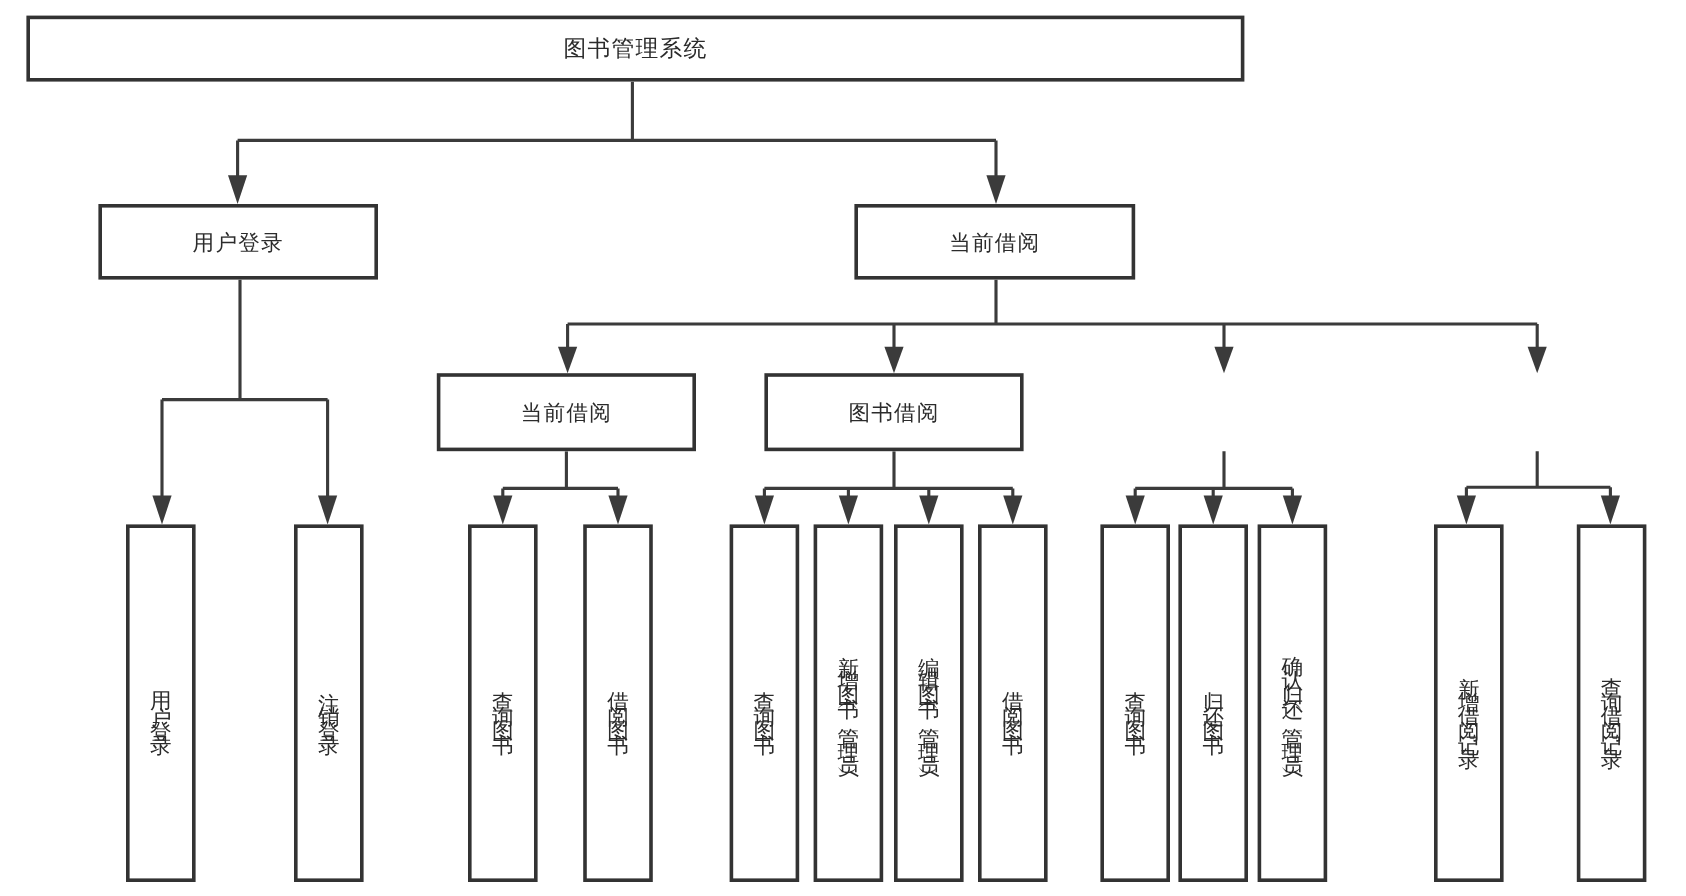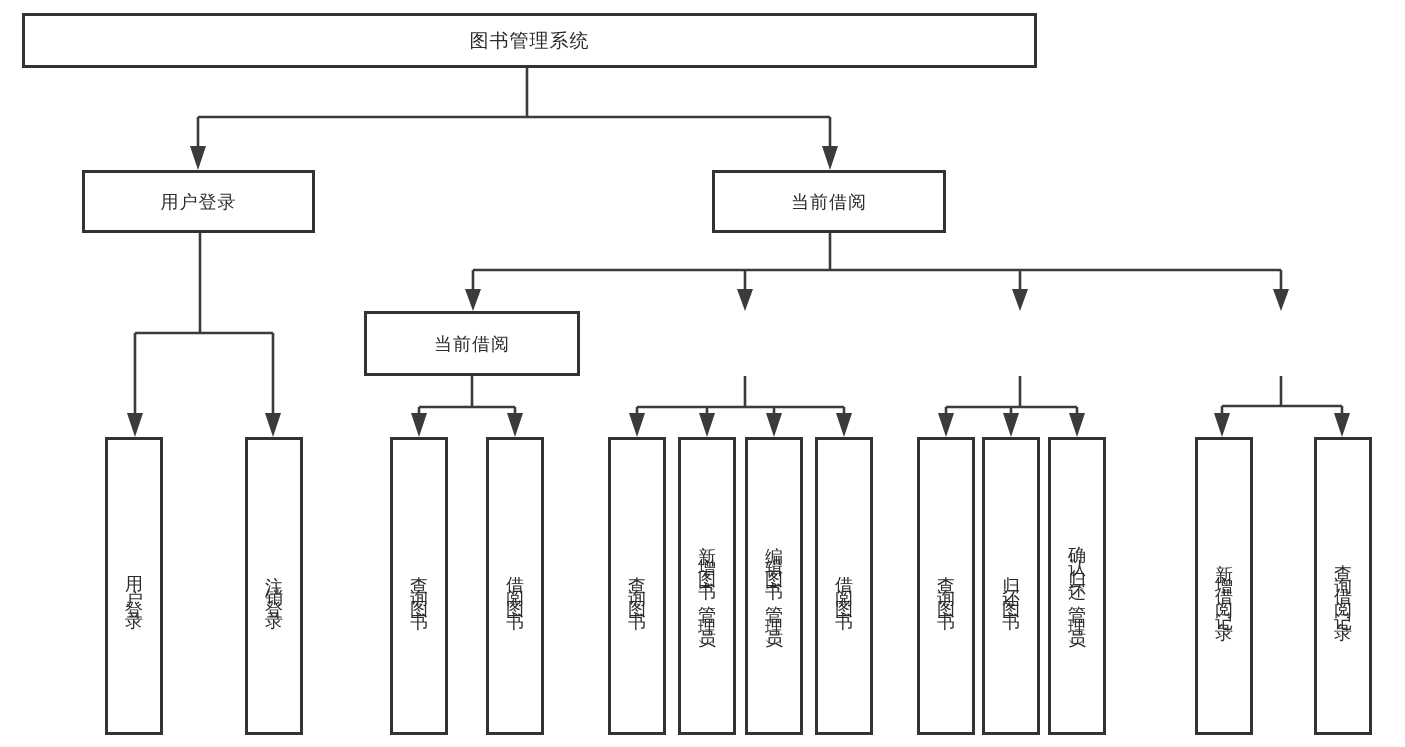--- a/index.html
+++ b/index.html
@@ -86,20 +86,23 @@
   <div class="box" style="left:82px;top:170px;width:233px;height:63px">
     <span>用户登录</span>
   </div>
   <div class="box" style="left:712px;top:170px;width:234px;height:63px">
     <span>当前借阅</span>
   </div>
 
   <div class="box" style="left:364px;top:311px;width:216px;height:65px">
     <span>当前借阅</span>
   </div>
+  <div class="box" style="left:637px;top:311px;width:216px;height:65px">
+    <span>图书借阅</span>
+  </div>
 
   <div class="box leaf" style="left:105px;top:437px">
     <span class="vtext">用户登录</span>
   </div>
   <div class="box leaf" style="left:245px;top:437px">
     <span class="vtext">注销登录</span>
   </div>
 
   <div class="box leaf" style="left:390px;top:437px">
     <span class="vtext">查询图书</span>

